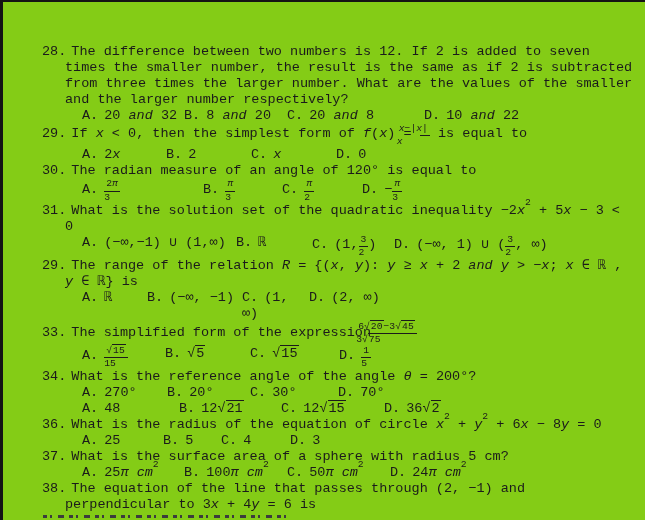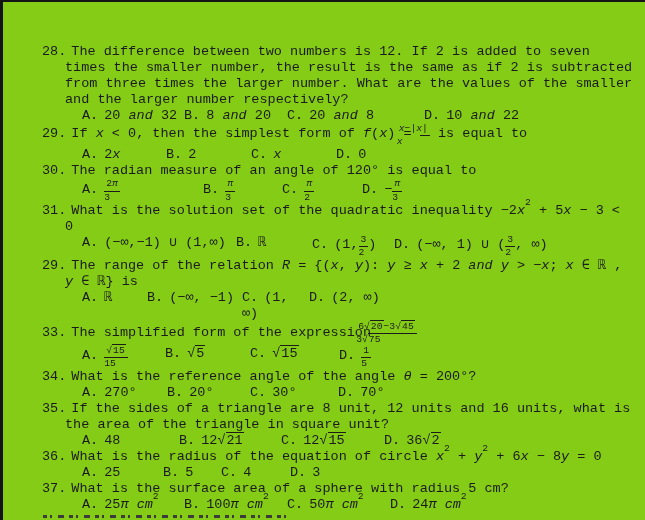--- a/index.html
+++ b/index.html
@@ -84,37 +84,37 @@
       </div>
 
   <div class="q-block">
     <div class="q">
       <span class="qnum">34.</span><span class="qtext">What is the reference angle of the angle <em>θ</em> = 200°?</span>
     </div>
   <div class="opts"><span class="opt" style="width: 85px;"><span class="opt-label">A.</span><span class="opt-text">270°</span></span><span class="opt" style="width: 83px;"><span class="opt-label">B.</span><span class="opt-text">20°</span></span><span class="opt" style="width: 88px;"><span class="opt-label">C.</span><span class="opt-text">30°</span></span><span class="opt"><span class="opt-label">D.</span><span class="opt-text">70°</span></span></div>
       </div>
 
   <div class="q-block">
-    <div class="q">
-      <span class="qnum">35.</span><span class="qtext">If the sides of a triangle are 8 unit, 12 units and 16 units, what is the area of the triangle in square unit?</span>
-    </div>
   <div class="opts"><span class="opt" style="width: 97px;"><span class="opt-label">A.</span><span class="opt-text">48</span></span><span class="opt" style="width: 102px;"><span class="opt-label">B.</span><span class="opt-text">12<span class="sqrt"><span class="sqsym">√</span><span class="rad">21</span></span></span></span><span class="opt" style="width: 103px;"><span class="opt-label">C.</span><span class="opt-text">12<span class="sqrt"><span class="sqsym">√</span><span class="rad">15</span></span></span></span><span class="opt"><span class="opt-label">D.</span><span class="opt-text">36<span class="sqrt"><span class="sqsym">√</span><span class="rad">2</span></span></span></span></div>
       </div>
 
   <div class="q-block">
     <div class="q">
       <span class="qnum">36.</span><span class="qtext">What is the radius of the equation of circle <em>x</em><sup>2</sup> + <em>y</em><sup>2</sup> + 6<em>x</em> − 8<em>y</em> = 0</span>
     </div>
   <div class="opts"><span class="opt" style="width: 81px;"><span class="opt-label">A.</span><span class="opt-text">25</span></span><span class="opt" style="width: 58px;"><span class="opt-label">B.</span><span class="opt-text">5</span></span><span class="opt" style="width: 69px;"><span class="opt-label">C.</span><span class="opt-text">4</span></span><span class="opt"><span class="opt-label">D.</span><span class="opt-text">3</span></span></div>
       </div>
 
   <div class="q-block">
     <div class="q">
       <span class="qnum">37.</span><span class="qtext">What is the surface area of a sphere with radius 5 cm?</span>
     </div>
   <div class="opts"><span class="opt" style="width: 102px;"><span class="opt-label">A.</span><span class="opt-text">25<em>π</em> <em>cm</em><sup>2</sup></span></span><span class="opt" style="width: 103px;"><span class="opt-label">B.</span><span class="opt-text">100<em>π</em> <em>cm</em><sup>2</sup></span></span><span class="opt" style="width: 103px;"><span class="opt-label">C.</span><span class="opt-text">50<em>π</em> <em>cm</em><sup>2</sup></span></span><span class="opt"><span class="opt-label">D.</span><span class="opt-text">24<em>π</em> <em>cm</em><sup>2</sup></span></span></div>
       </div>
 
   <div class="q-block">
+    <div class="q">
+      <span class="qnum">38.</span><span class="qtext">The equation of the line that passes through (2, −1) and perpendicular to 3<em>x</em> + 4<em>y</em> = 6 is</span>
+    </div>
       </div>
 </div>
   <div class="cutoff"></div>
 </div>
 
 </body></html>

